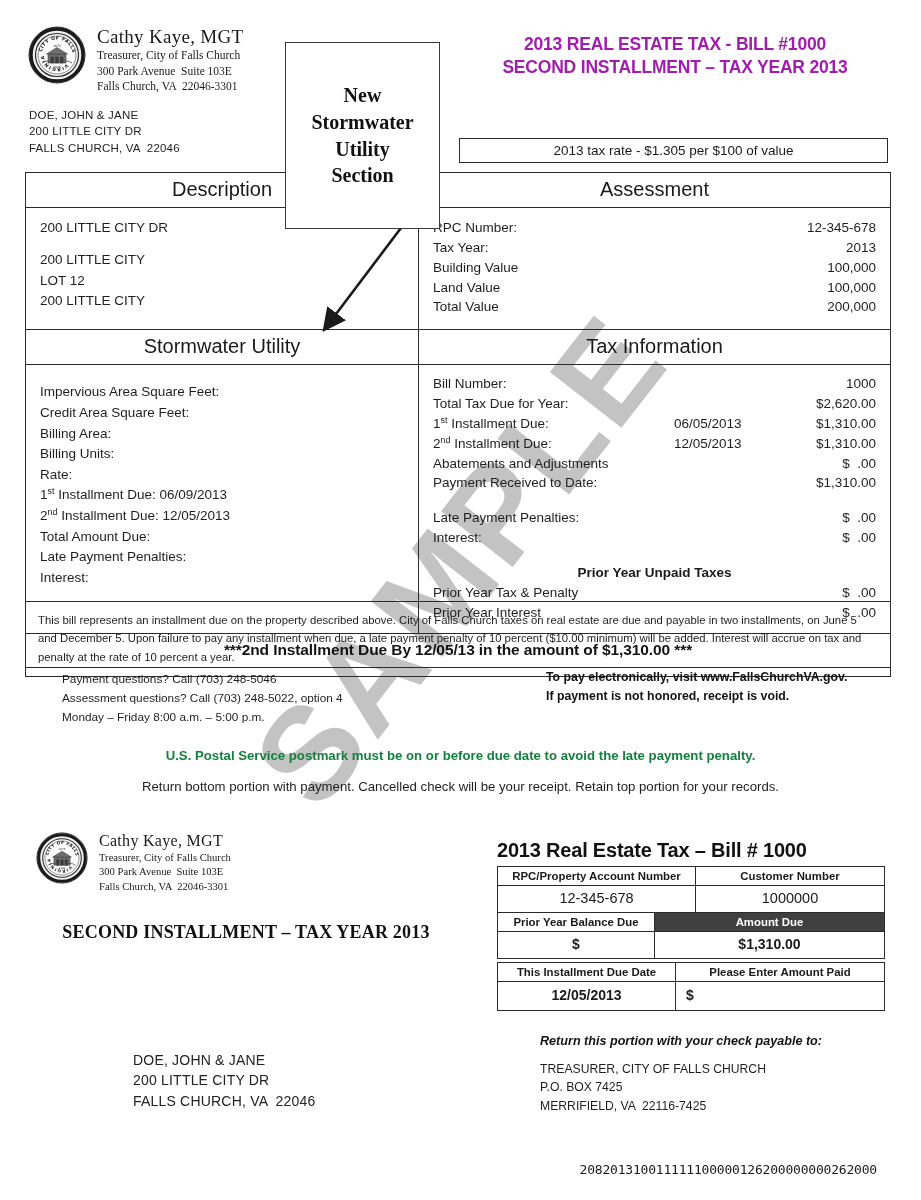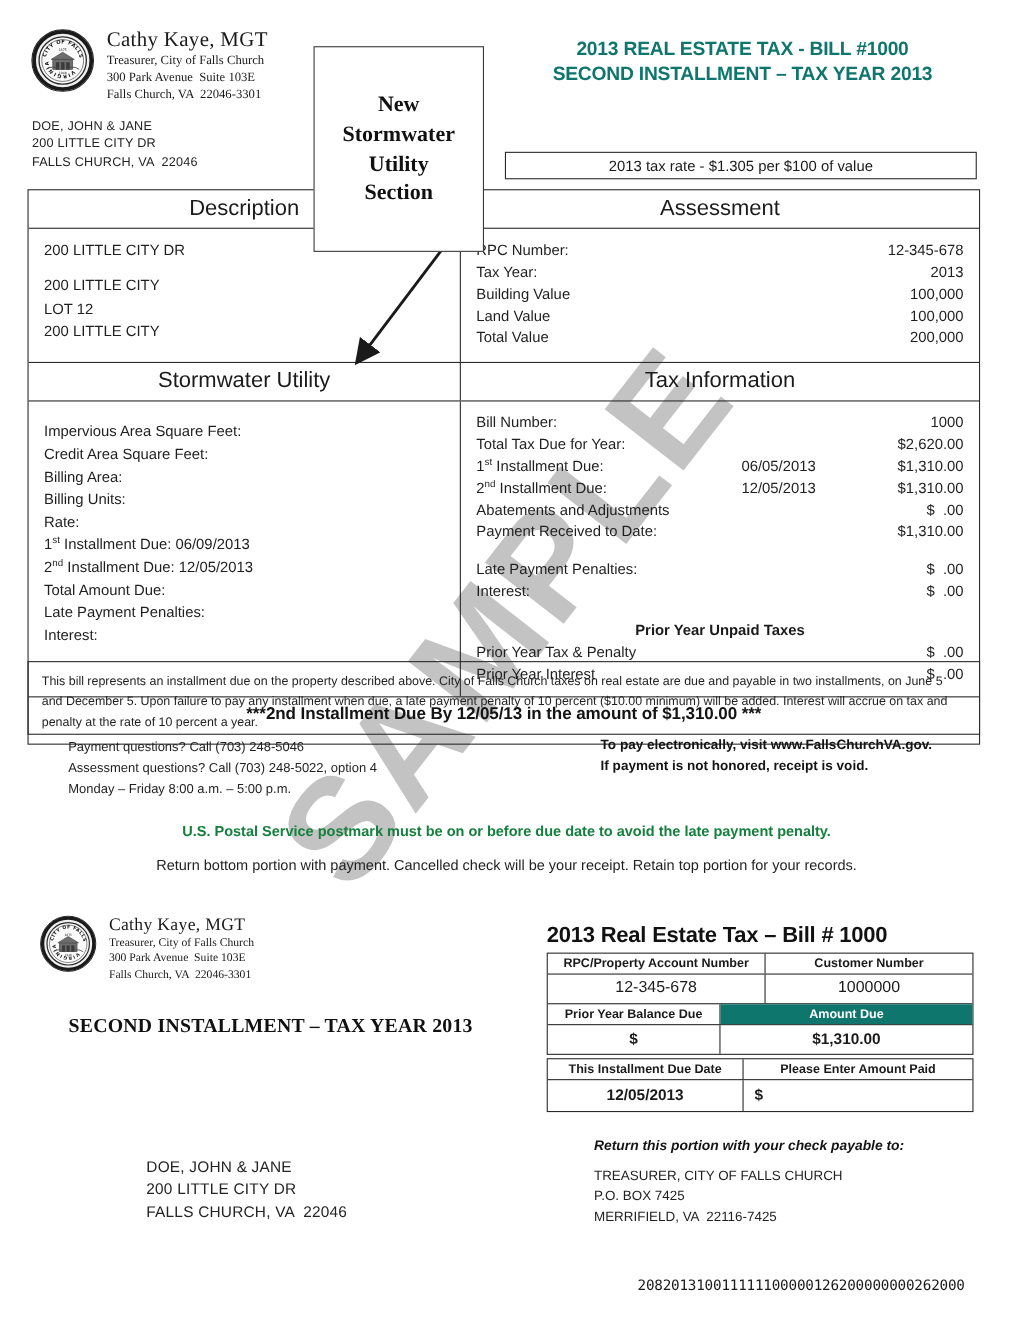--- a/index.html
+++ b/index.html
@@ -38,21 +38,21 @@
     color:#1a1a1a;white-space:pre;
   }
   .owner-block{margin-top:13px;margin-left:1px;}
   .owner-line{font-size:11.5px;line-height:1.42;letter-spacing:.2px;color:#232323;white-space:pre;}
 
   
   .bill-title{
     position:absolute;left:455px;top:33px;width:440px;text-align:center;z-index:10;
   }
   .bill-title div{
-    font-size:17.5px;font-weight:700;line-height:1.33;letter-spacing:-.2px;color:#0f766e;
+    font-size:17.5px;font-weight:700;line-height:1.33;letter-spacing:-.2px;color:#a21caf;
   }
 
   
   .rate-box{
     position:absolute;left:459px;top:138px;width:429px;height:25px;
     border:1.4px solid #2b2b2b;box-sizing:border-box;
     display:flex;align-items:center;justify-content:center;z-index:10;background:transparent;
   }
   .rate-box span{font-size:13.5px;color:#1a1a1a;}
 
@@ -136,21 +136,21 @@
     position:absolute;left:497px;top:866px;width:388px;
     border:1.5px solid #2b2b2b;box-sizing:border-box;z-index:10;background:#fff;
   }
   .stub-t1 .r{display:flex;}
   .stub-t1 .r.b{border-bottom:1.5px solid #2b2b2b;}
   .stub-t1 .c1{width:198px;flex:0 0 198px;border-right:1.5px solid #2b2b2b;box-sizing:border-box;}
   .stub-t1 .c2{flex:1 1 auto;box-sizing:border-box;}
   .stub-t1 .c1b{width:157px;flex:0 0 157px;border-right:1.5px solid #2b2b2b;box-sizing:border-box;}
   .stub-t1 .c2b{flex:1 1 auto;box-sizing:border-box;}
   .th{font-size:11.4px;font-weight:700;text-align:center;padding:3px 0 3px;color:#1a1a1a;}
-  .th.inv{background:#0f766e;color:#ffffff;}
+  .th.inv{background:#404040;color:#ffffff;}
   .td{font-size:14.5px;text-align:center;padding:4px 0 6px;color:#1a1a1a;}
   .td.bold{font-weight:700;font-size:14px;}
 
   
   .stub-t2{
     position:absolute;left:497px;top:962px;width:388px;
     border:1.5px solid #2b2b2b;box-sizing:border-box;z-index:10;background:#fff;
   }
   .stub-t2 .r{display:flex;}
   .stub-t2 .r.b{border-bottom:1.5px solid #2b2b2b;}

